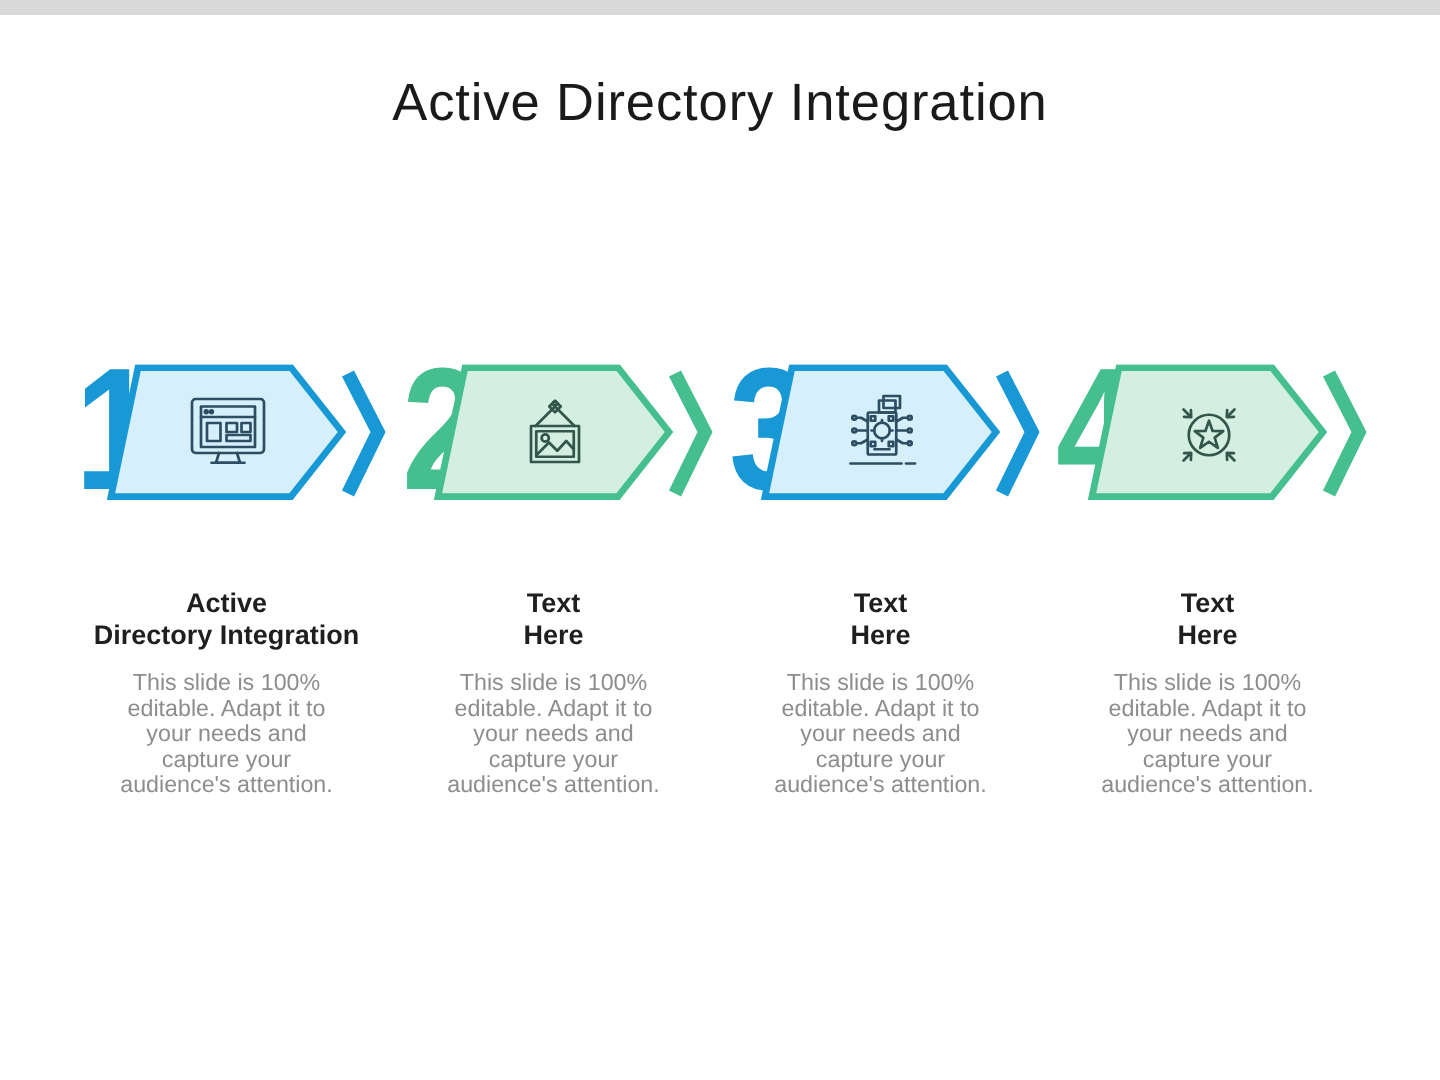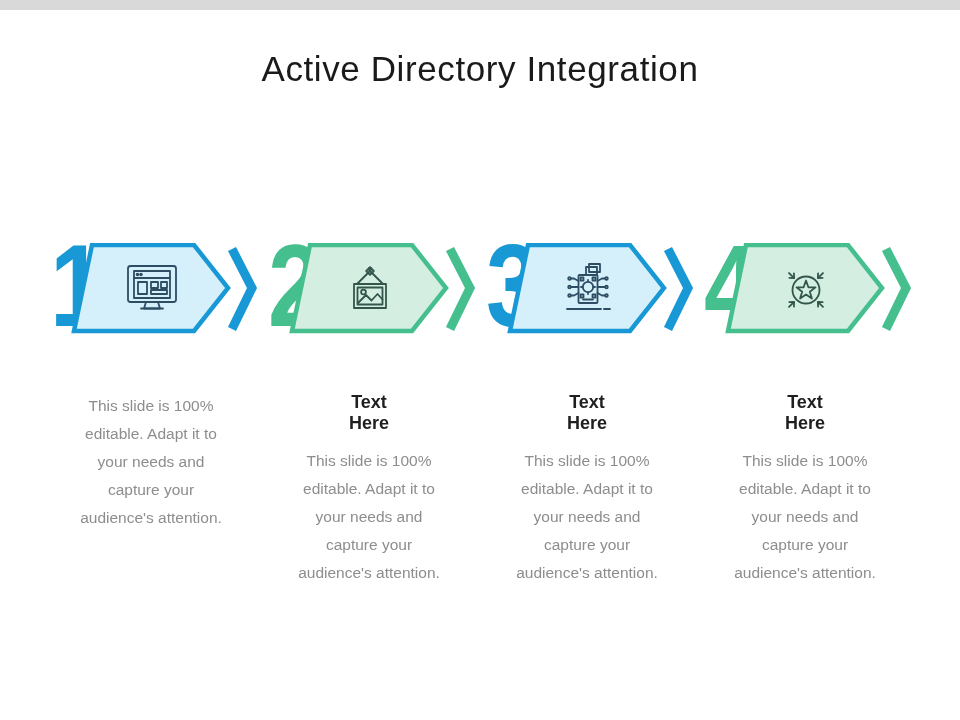--- a/index.html
+++ b/index.html
@@ -20,21 +20,21 @@
     letter-spacing:-2px;
   }
   .banner-svg{position:absolute;left:24px;top:0;}
   .text-row{position:absolute;left:42px;top:392px;display:flex;}
   .text-col{width:218px;text-align:center;}
   .step-heading{
     font-size:18px;font-weight:700;color:#1f1f1f;line-height:21px;
     white-space:pre-line;margin:0 auto 13px auto;
   }
   .step-body{
-    font-size:15.5px;color:#8d8d8d;line-height:28px;
+    font-size:15.5px;color:#8d8d8d;line-height:17px;
     white-space:pre-line;margin:0 auto;max-width:170px;
   }
   .icon{fill:none;stroke:currentColor;stroke-width:1.8;stroke-linecap:round;stroke-linejoin:round;}
 </style>
 </head>
 <body>
 
 <div class="top-strip" style="background: rgb(217, 217, 217);"></div>
 
 <h1 class="slide-title">Active Directory Integration</h1>
@@ -140,20 +140,22 @@
           <line x1="0" y1="-24" x2="0" y2="-17.5"></line>
           <path d="M -3.2 -20.3 L 0 -16.8 L 3.2 -20.3"></path>
         </g>
       </g>
     </svg>
   </div>
 </div>
 
 <div class="text-row">
   <div class="text-col">
+    <div class="step-heading">Active
+Directory Integration</div>
     <div class="step-body">This slide is 100%
 editable. Adapt it to
 your needs and
 capture your
 audience's attention.</div>
   </div>
   <div class="text-col">
     <div class="step-heading">Text
 Here</div>
     <div class="step-body">This slide is 100%

